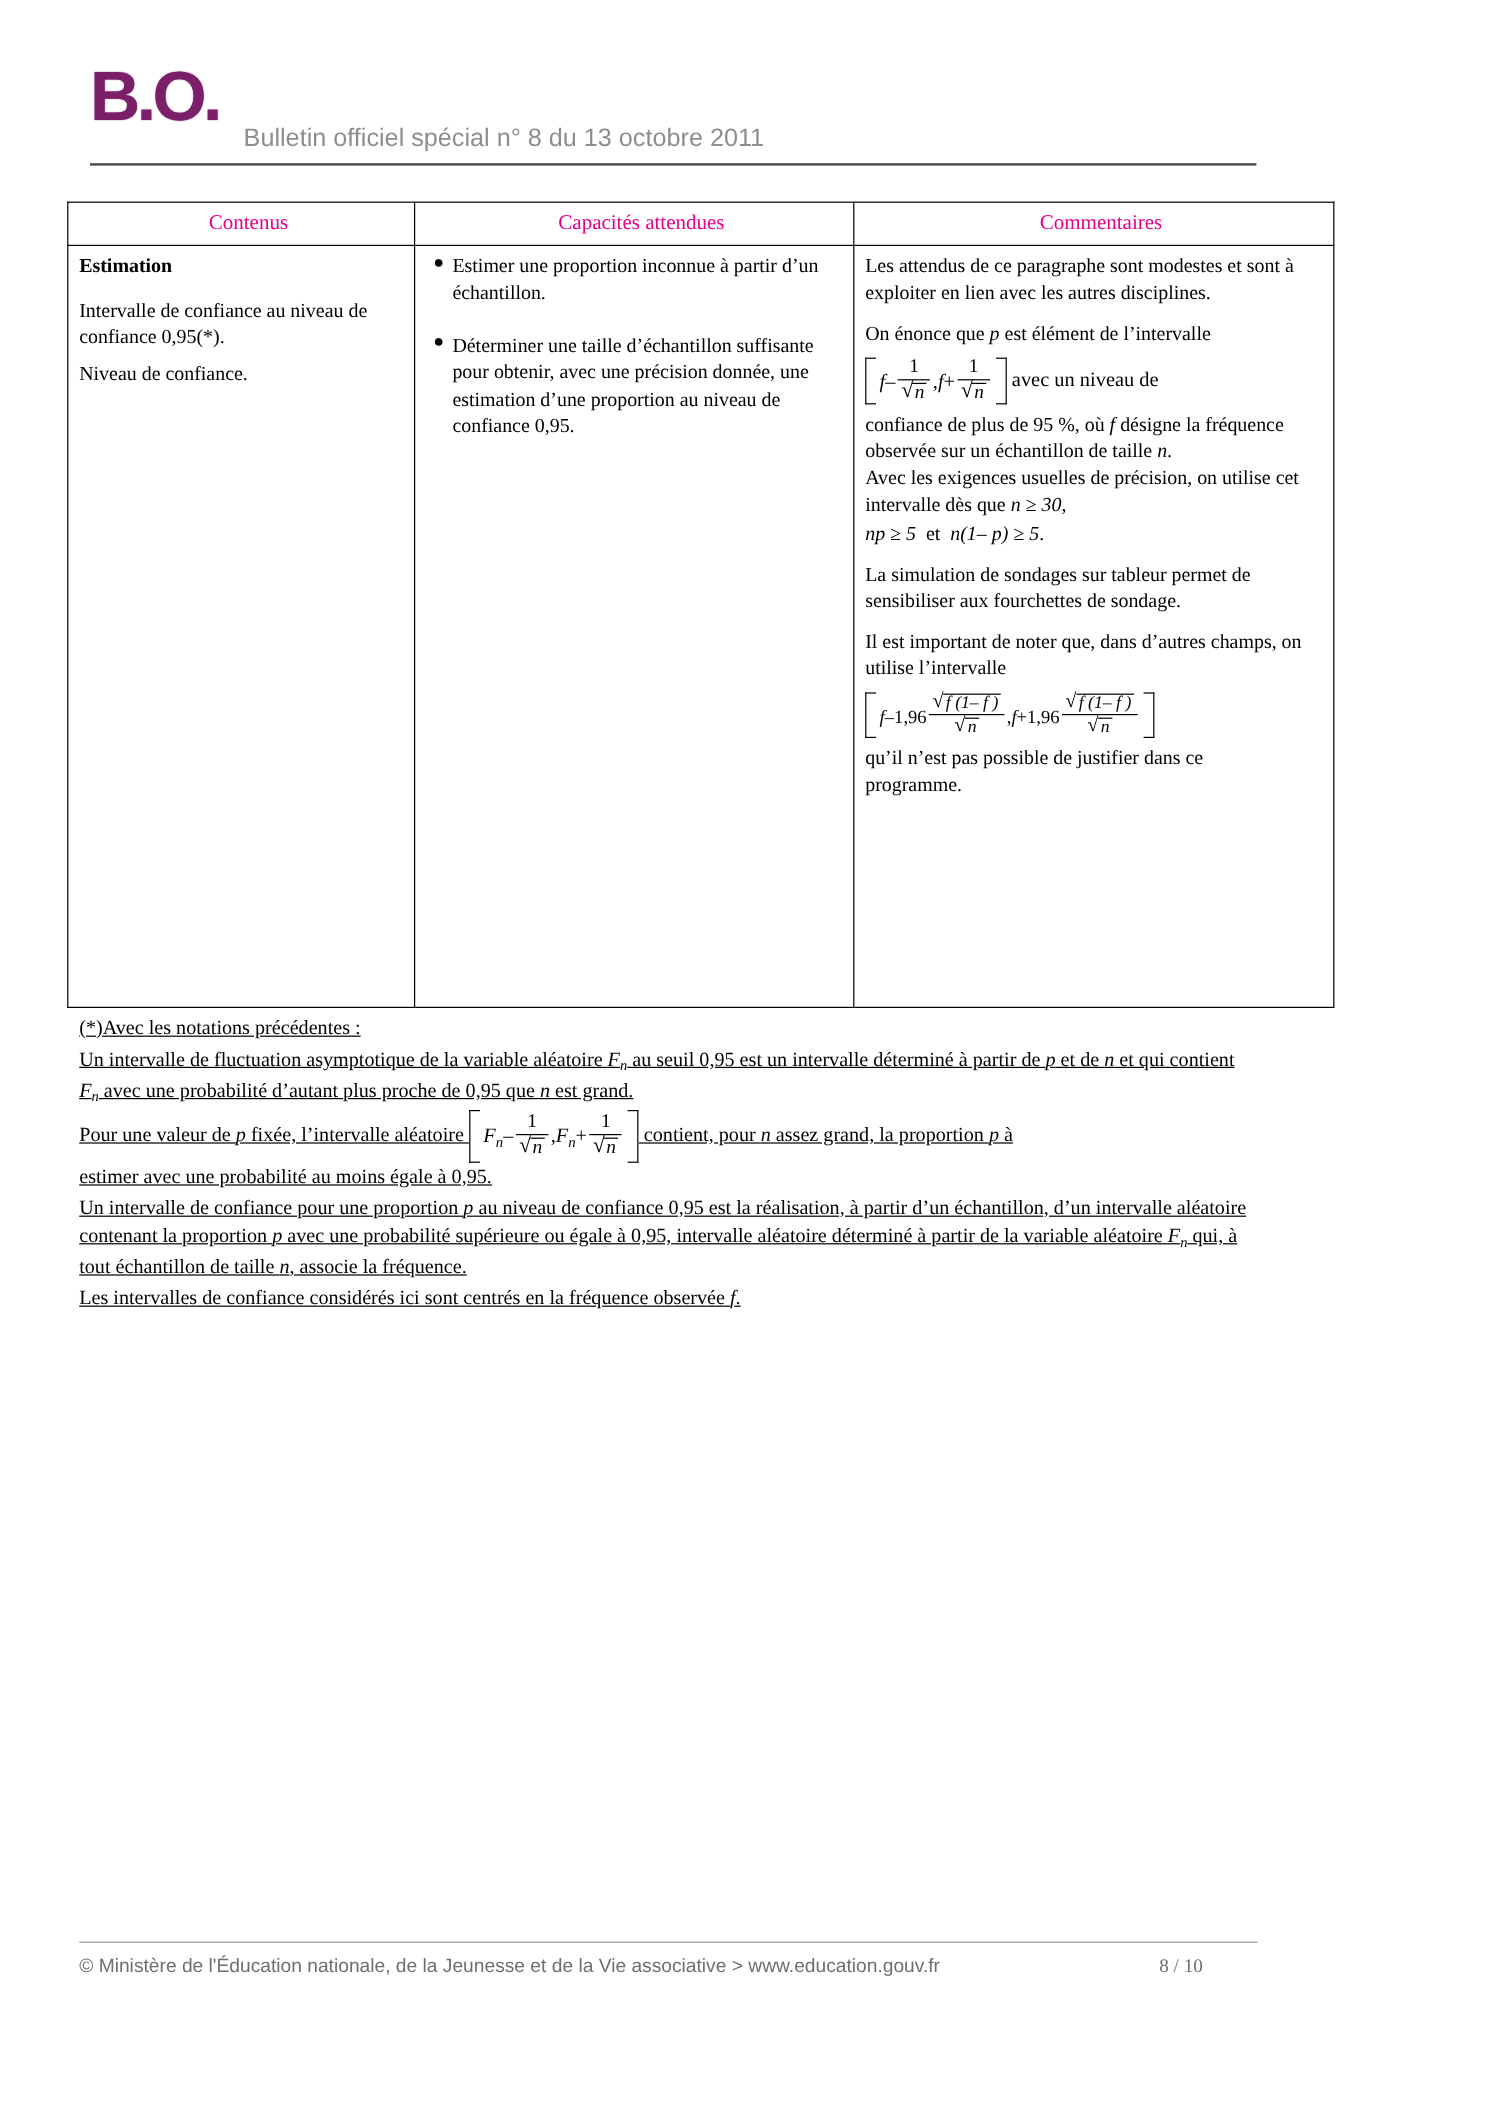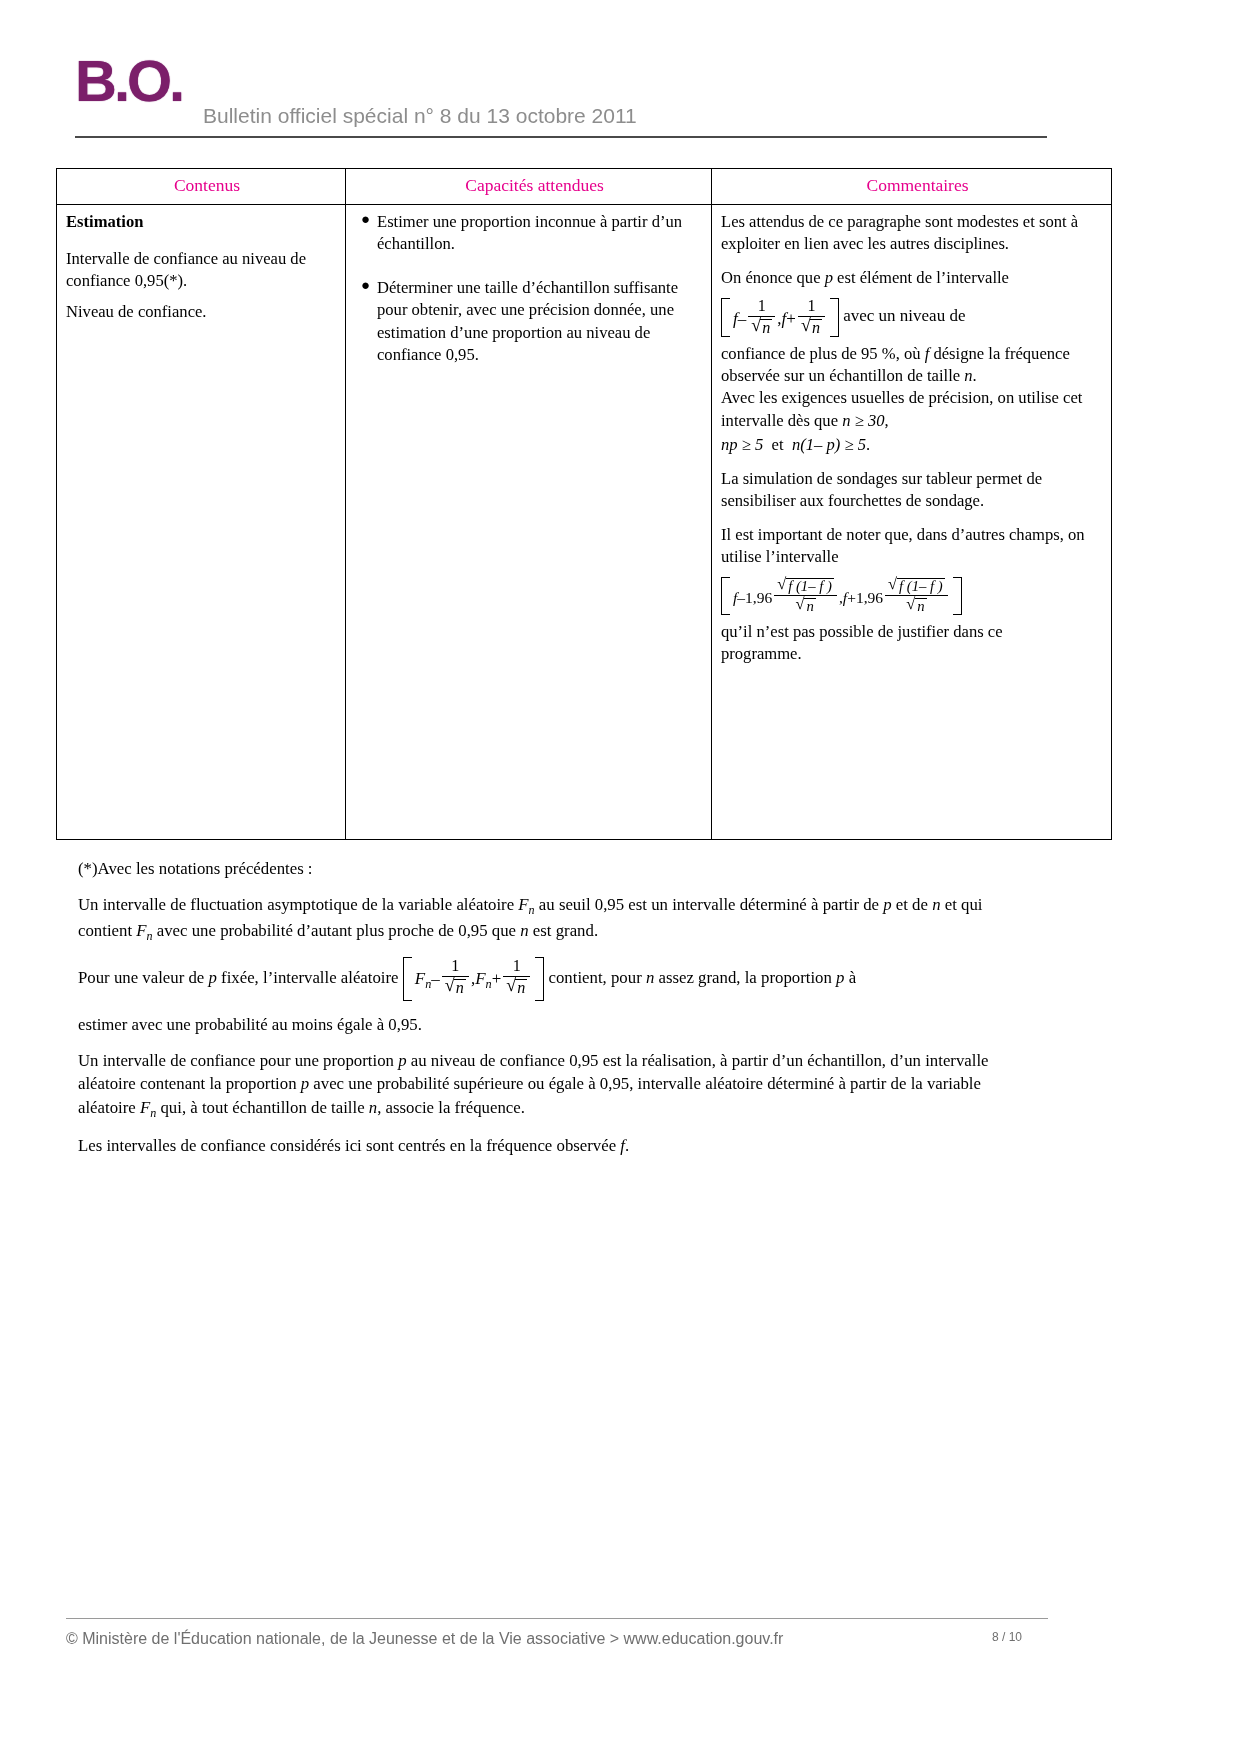--- a/index.html
+++ b/index.html
@@ -173,21 +173,21 @@
 
   
   .notes {
     position: absolute;
     left: 66px;
     top: 845px;
     width: 980px;
     font-size: 16.8px;
     line-height: 1.42;
   }
-  .notes p { margin: 12px; }
+  .notes p { margin: 0; text-decoration: underline; }
   .notes .nblock { margin-bottom: 2px; }
   .note-math-line {
     line-height: 2.55;
     margin: 6px 0 6px 0;
   }
 
   
   .footer-rule {
     position: absolute;
     left: 66px;
@@ -202,23 +202,23 @@
     top: 1630px;
     font-family: "Liberation Sans", sans-serif;
     font-size: 16px;
     color: #6f6f6f;
   }
   .footer-right {
     position: absolute;
     left: 966px;
     top: 1630px;
     width: 82px;
-    text-align: center;
-    font-family: Liberation Sans, sans-serif;
-    font-size: 12px;
+    text-align: left;
+    font-family: Liberation Serif, serif;
+    font-size: 16px;
     color: #6f6f6f;
   }
 </style>
 </head>
 <body>
 
 <div class="page">
 
   <div class="header">
     <div class="logo">B.O.</div>

